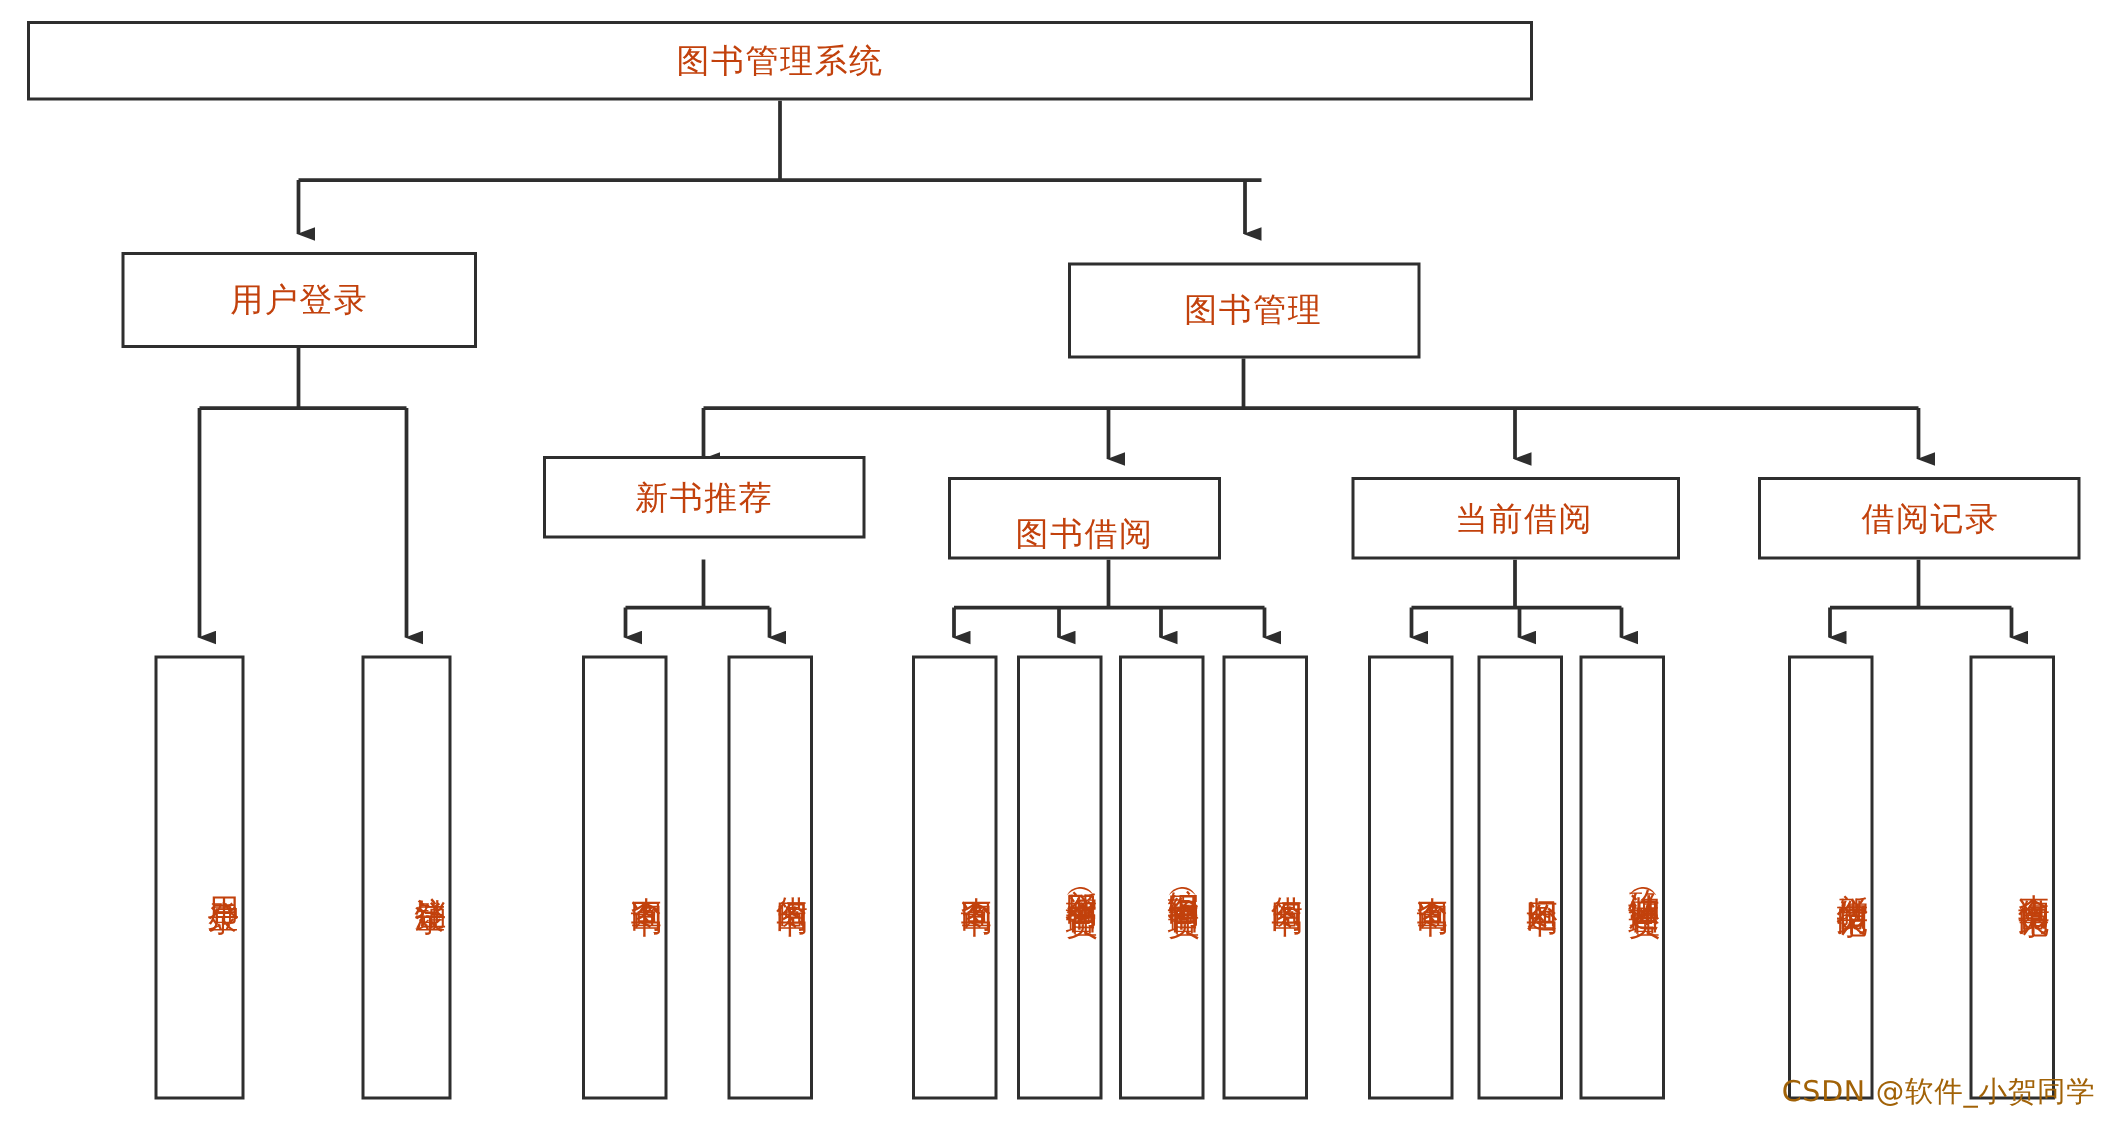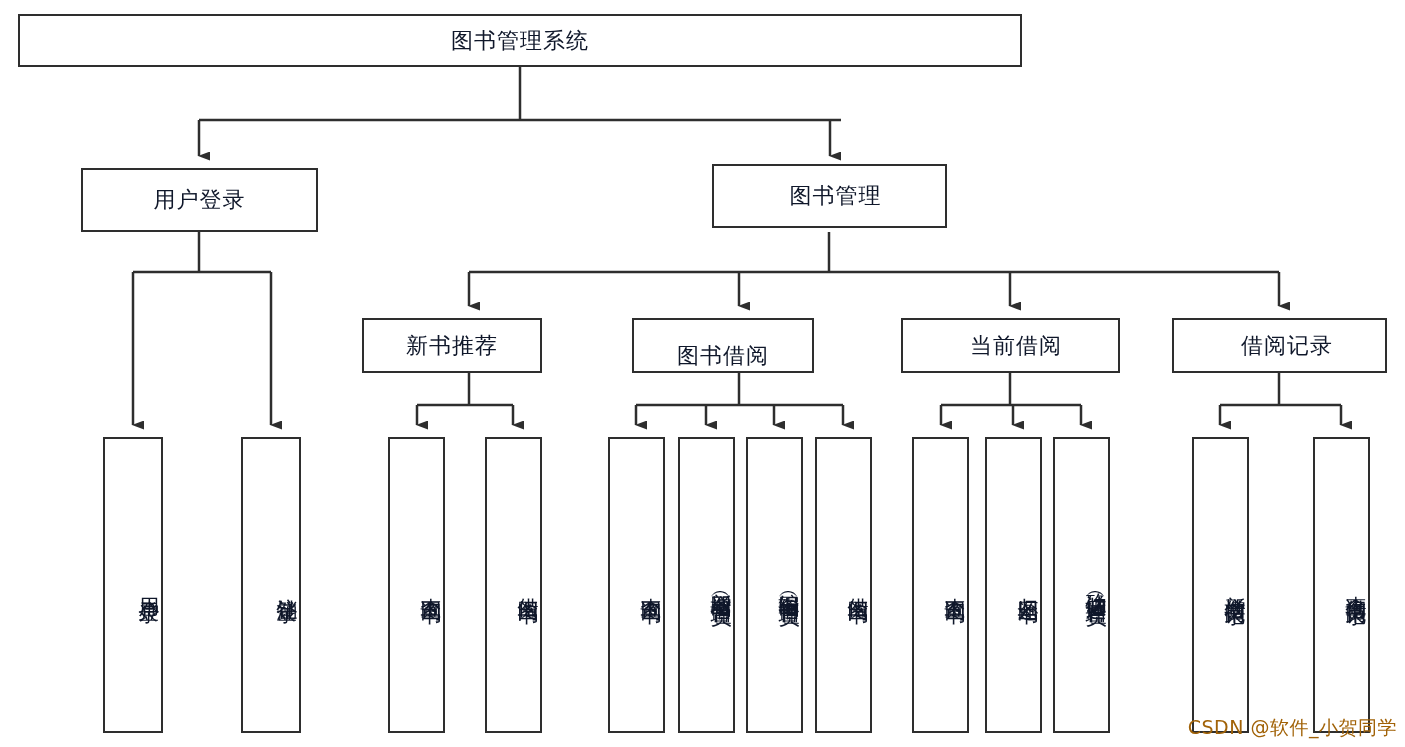--- a/index.html
+++ b/index.html
@@ -18,21 +18,21 @@
     overflow: hidden;
   }
   .node {
     position: absolute;
     box-sizing: border-box;
     border: 2px solid #2e2e2e;
     background: #ffffff;
     display: flex;
     align-items: center;
     justify-content: center;
-    color: #0f172a;
+    color: #c2410c;
   }
   .node.h {
     font-size: 22px;
     letter-spacing: 1px;
     white-space: nowrap;
   }
   .node.root {
     font-size: 22px;
     letter-spacing: 1px;
   }
@@ -123,24 +123,24 @@
     </g>
   </svg>
 
   <div id="nodes">
       <div class="node root" style="left: 18px; top: 14px; width: 1004px; height: 53px;">
         <span>图书管理系统</span>
       </div>
       <div class="node h" style="left: 81px; top: 168px; width: 237px; height: 64px;">
         <span>用户登录</span>
       </div>
-      <div class="node h" style="left: 712px; top: 164px; width: 235px; height: 64px; padding-left: 12px;">
+      <div class="node h" style="left: 712px; top: 175px; width: 235px; height: 64px; padding-left: 12px;">
         <span>图书管理</span>
       </div>
-      <div class="node h" style="left: 362px; top: 318px; width: 180px; height: 55px;">
+      <div class="node h" style="left: 362px; top: 304px; width: 215px; height: 55px;">
         <span>新书推荐</span>
       </div>
       <div class="node h" style="left: 632px; top: 318px; width: 182px; height: 55px; align-items: flex-end;">
         <span>图书借阅</span>
       </div>
       <div class="node h" style="left: 901px; top: 318px; width: 219px; height: 55px; padding-left: 11px;">
         <span>当前借阅</span>
       </div>
       <div class="node h" style="left: 1172px; top: 318px; width: 215px; height: 55px; padding-left: 15px;">
         <span>借阅记录</span>

